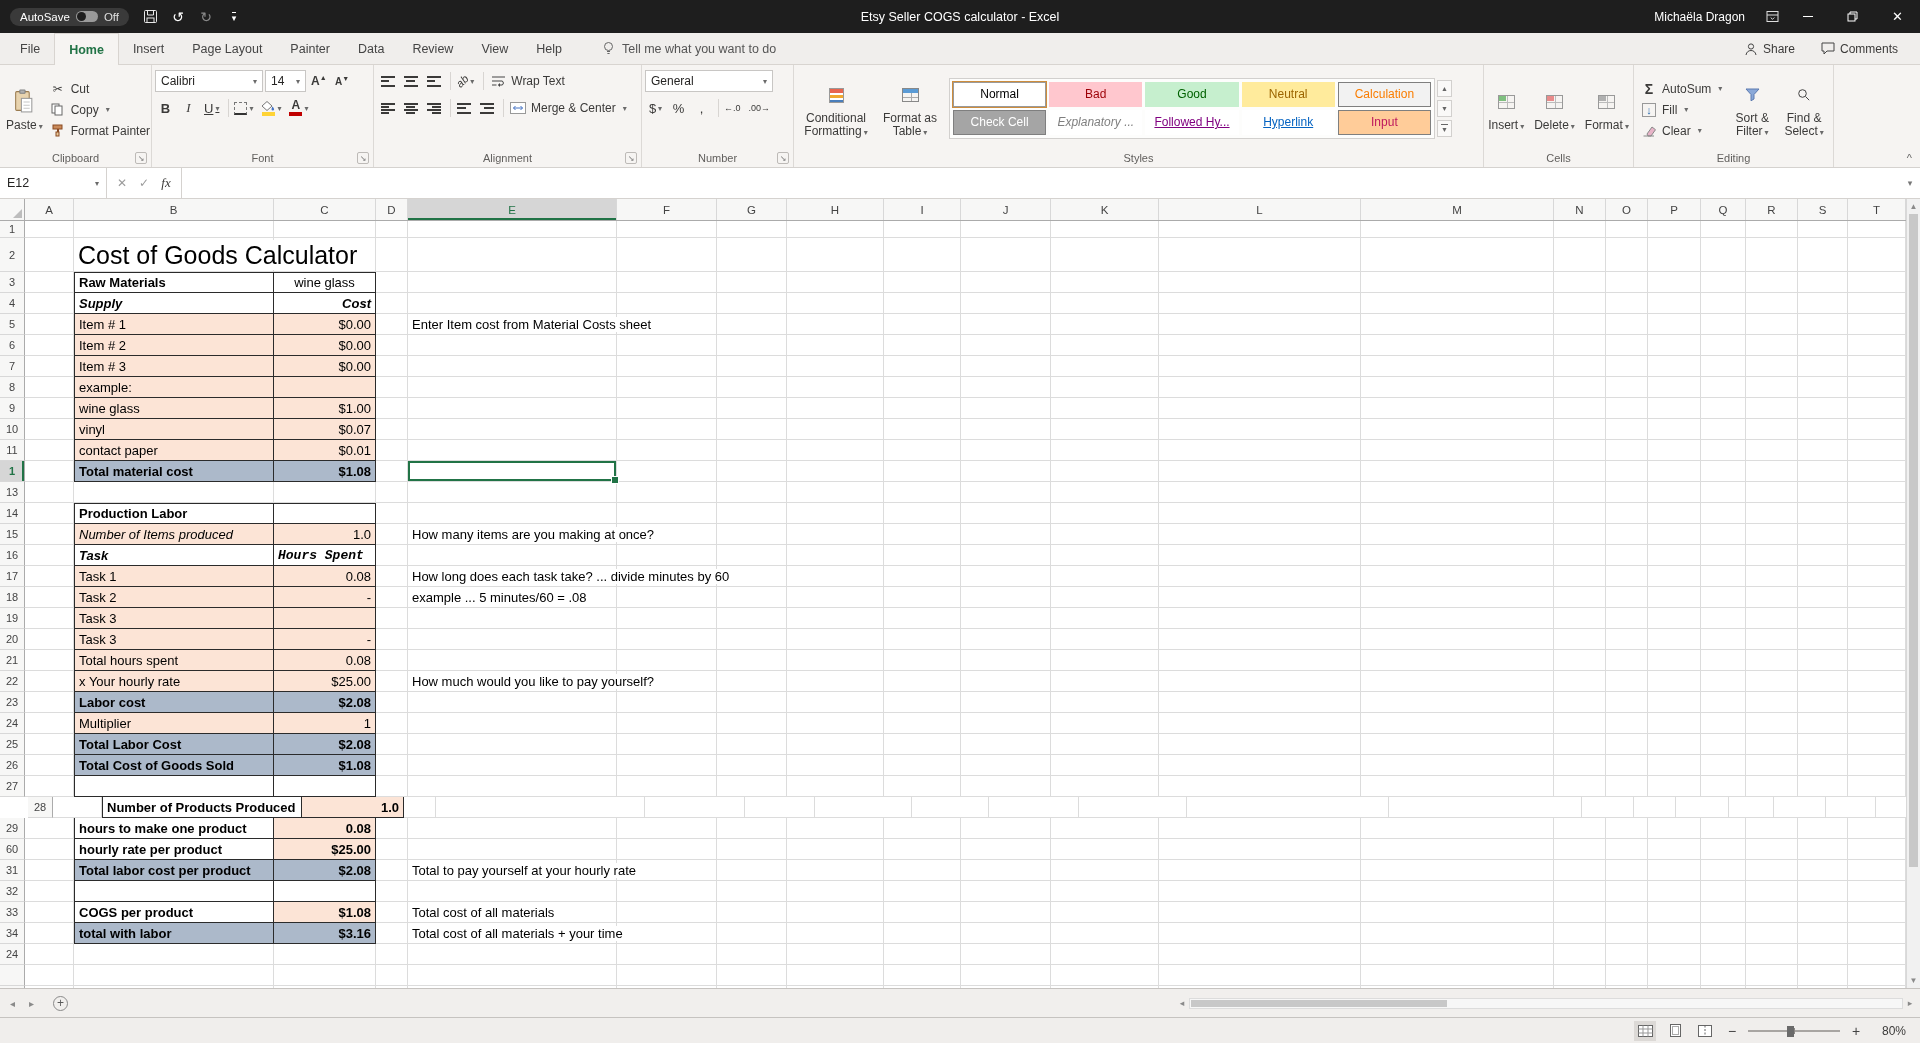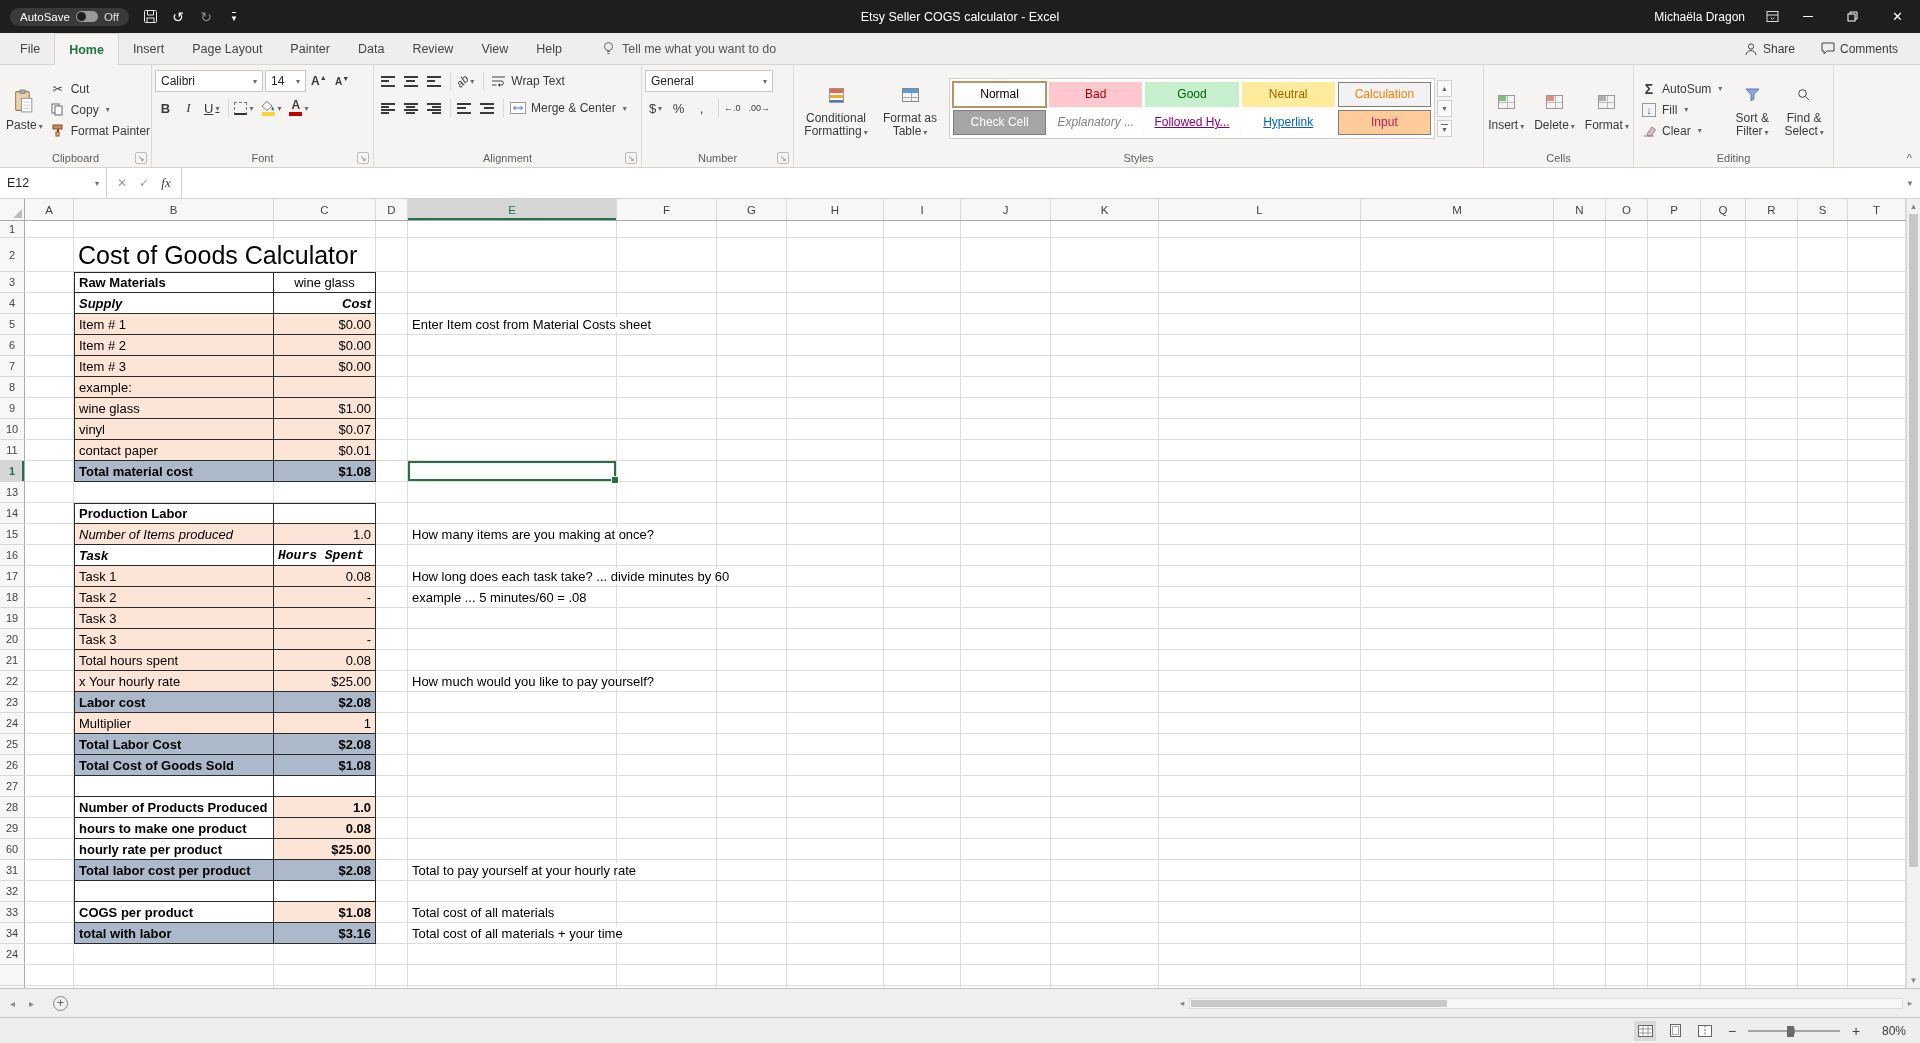--- a/index.html
+++ b/index.html
@@ -1344,21 +1344,21 @@
             <div class="cell" style="width: 202px;"></div>
             <div class="cell" style="width: 193px;"></div>
             <div class="cell" style="width: 52px;"></div>
             <div class="cell" style="width: 42px;"></div>
             <div class="cell" style="width: 53px;"></div>
             <div class="cell" style="width: 45px;"></div>
             <div class="cell" style="width: 52px;"></div>
             <div class="cell" style="width: 50px;"></div>
             <div class="cell" style="width: 58px;"></div>
           </div>
-          <div class="grow" style="height: 21px;">
+          <div class="grow" style="height: 21px; margin-left: 28px;">
             <div class="row-h">28</div>
             <div class="cell" style="width: 49px;"></div>
             <div class="cell tb tb-l bd" style="width: 200px;">
               <span>Number of Products Produced</span>
             </div>
             <div class="cell tb peach bd ar" style="width: 102px;">
               <span>1.0</span>
             </div>
             <div class="cell" style="width: 32px;"></div>
             <div class="cell" style="width: 209px;"></div>

